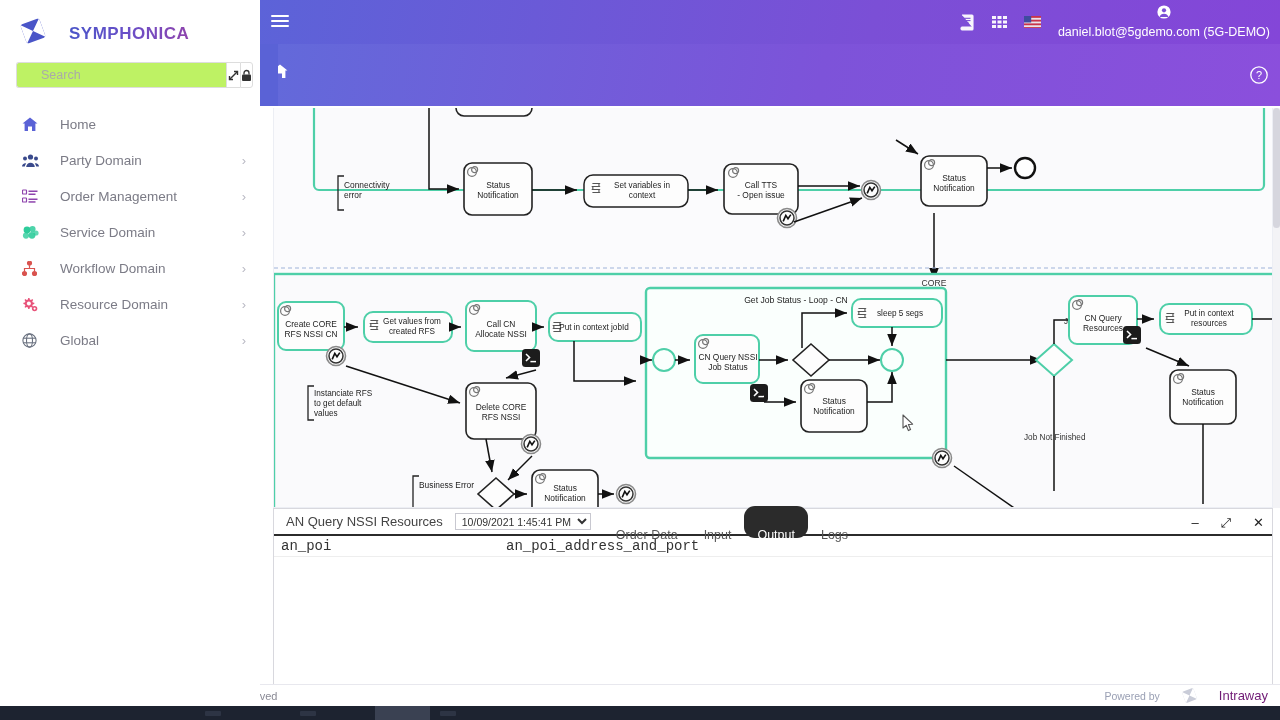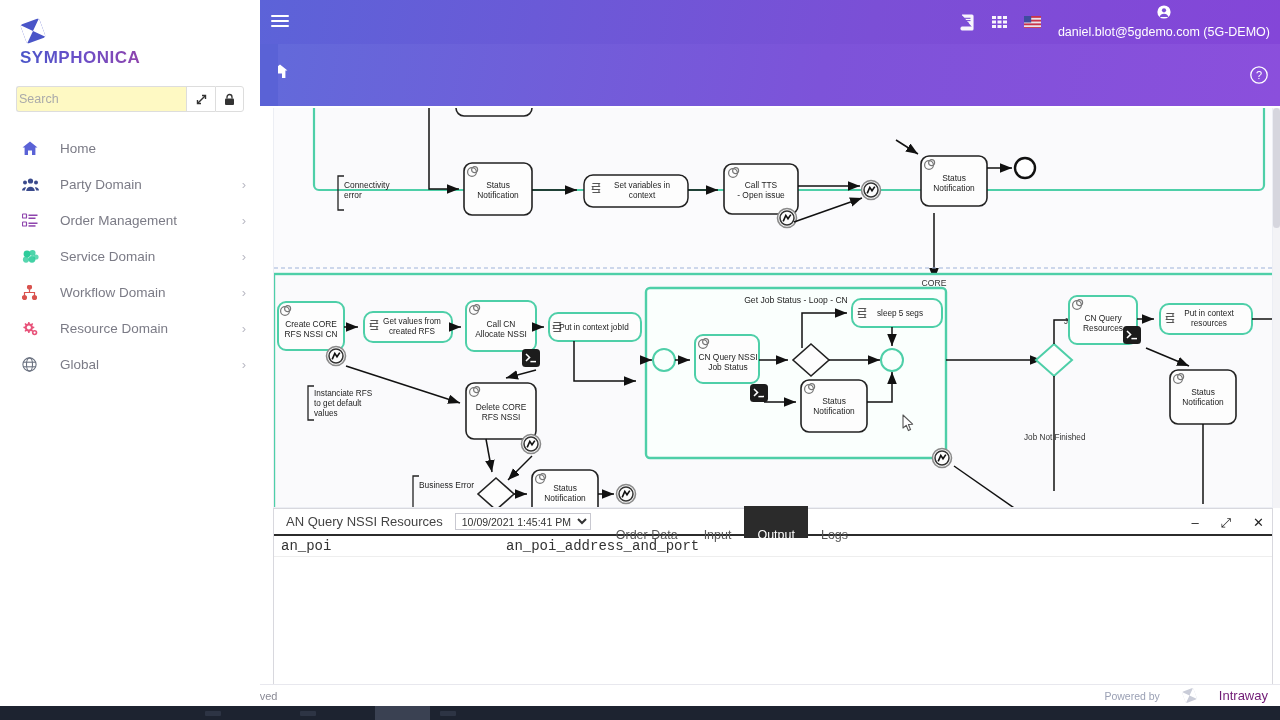--- a/index.html
+++ b/index.html
@@ -10,29 +10,29 @@
     color:#555;
     font-size:13px;
   }
   .app { position:relative; width:1280px; height:720px; background:#fff; }
 
   
   .sidebar {
     position:absolute; left:0; top:0; width:260px; height:706px;
     background:#ffffff; z-index:5;
   }
-  .brand { display:flex; align-items:flex-start; gap:4px; padding:18px 0 14px 20px;flex-direction:column; }
+  .brand { display:flex; align-items:flex-end; gap:23px; padding:18px 0 14px 20px; }
   .brand-mark { width:26px; height:26px; position:relative; }
   .brand-name { font-size:17px; font-weight:bold; letter-spacing:.5px;
     background:linear-gradient(90deg,#4a55c8 0%,#6a4fc8 50%,#8e44ad 100%);
     -webkit-background-clip:text; background-clip:text; color:transparent; }
   .search-row { display:flex; margin:4px 16px 18px 16px; height:26px; }
   .search-input {
     flex:1; border:1px solid #dddddd; border-right:none; border-radius:3px 0 0 3px;
-    padding:0 2px; font-size:12.5px; color:#555; outline:none; background:#fef9c3;
+    padding:0 24px; font-size:12.5px; color:#555; outline:none; background:#bef264;
     font-family:"Liberation Sans", sans-serif; height:26px;
   }
   .search-input::placeholder { color:#aaa; }
   .sq-btn { width:29px; height:26px; border:1px solid #dddddd; border-right:none;
     background:#fff; display:flex; align-items:center; justify-content:center;
     cursor:pointer; color:#333; }
   .sq-btn:last-child { border-right:1px solid #ddd; border-radius:0 3px 3px 0; }
 
   .nav-item { display:flex; align-items:center; height:36px; padding:0 14px 0 22px;
     cursor:pointer; color:#7b7b86; font-size:13.5px;gap:8px; }
@@ -70,21 +70,21 @@
   .panel { position:absolute; left:273px; top:508px; width:1000px; height:178px;
     background:#fff; border:1px solid #d8d8de; border-bottom:none; }
   .panel-head { height:27px; display:flex; align-items:center; border-bottom:2px solid #2b2b2b;
     background:#fff; position:relative; }
   .panel-title { padding:0 12px; font-size:13px; color:#444; }
   .panel-select { height:17px; font-size:10.5px; border:1px solid #c8c8d0; background:#fff;
     color:#333; font-family:"Liberation Sans", sans-serif; padding:0 2px; margin-right:12px;
     cursor:pointer; }
   .ptab { padding:16px 13px; height:27px; line-height:27px; font-size:12.5px; color:#555;
     cursor:pointer; }
-  .ptab.active { background:#2b2b2b; color:#fff; }
+  .ptab.active { background:#2b2b2b; color:#fff;border-radius:11px; }
   .panel-ctrls { position:absolute; right:8px; top:0; height:27px; display:flex;
     align-items:center; gap:22px; color:#222; }
   .pc { cursor:pointer; font-size:13px; line-height:1; }
   .panel-body { height:149px; overflow:hidden; background:#fff; }
   .out-row { display:flex; align-items:center; height:21px; border-bottom:1px solid #eee;
     font-family:"Liberation Mono", monospace; font-size:14px; color:#333; }
   .out-key { width:232px; padding-left:7px; }
   .out-val { padding-left:0; }
 
   

